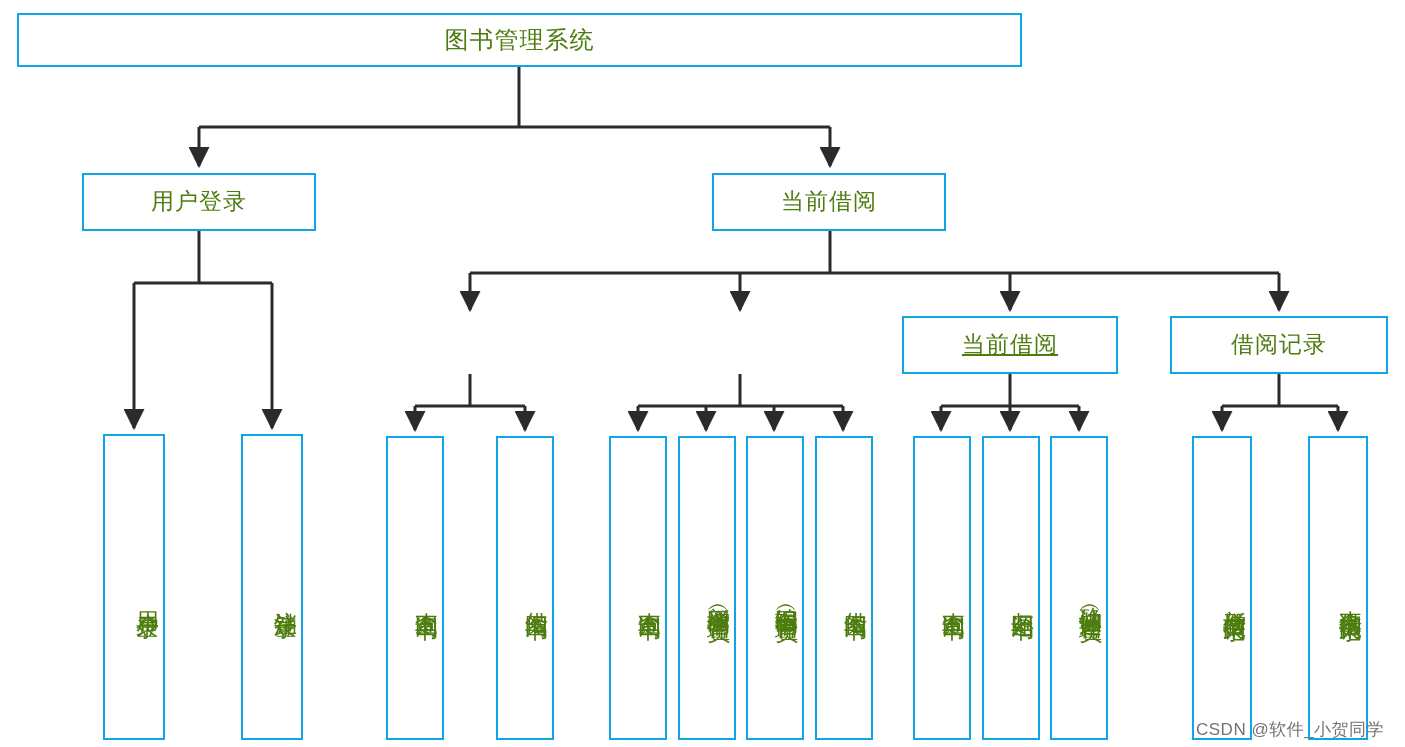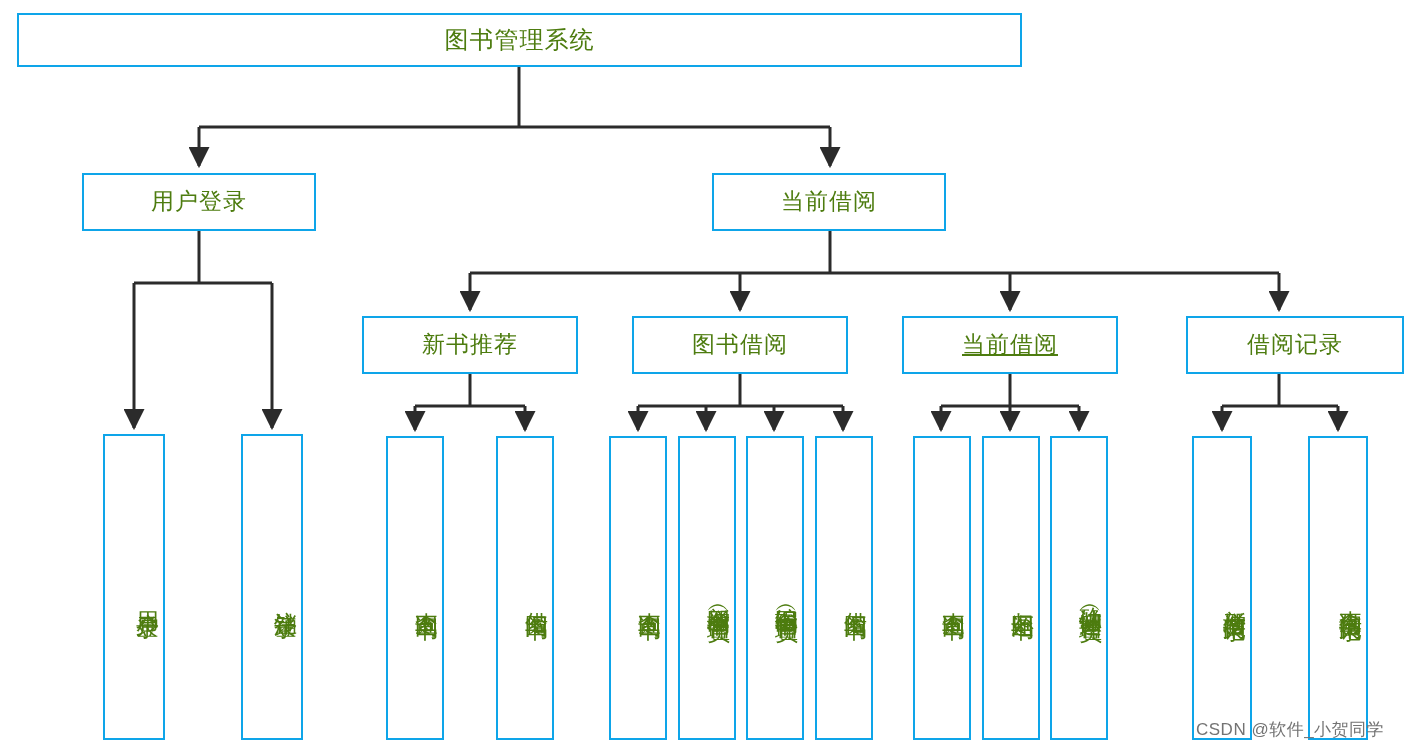--- a/index.html
+++ b/index.html
@@ -126,30 +126,24 @@
     <span>图书管理系统</span>
   </div>
 
   <div class="node horiz" style="left:82px; top:173px; width:234px; height:58px;">
     <span>用户登录</span>
   </div>
   <div class="node horiz" style="left:712px; top:173px; width:234px; height:58px;">
     <span>当前借阅</span>
   </div>
 
-  <div class="node horiz" style="left:362px; top:316px; width:216px; height:58px;">
-    <span>新书推荐</span>
-  </div>
-  <div class="node horiz" style="left:632px; top:316px; width:216px; height:58px;">
-    <span>图书借阅</span>
-  </div>
   <div class="node horiz" style="left:902px; top:316px; width:216px; height:58px;text-decoration:underline;">
     <span>当前借阅</span>
   </div>
-  <div class="node horiz" style="left:1170px; top:316px; width:218px; height:58px;margin-left:16px;">
+  <div class="node horiz" style="left:1170px; top:316px; width:218px; height:58px;">
     <span>借阅记录</span>
   </div>
 
   <div class="node vert" style="left:103px; top:434px; width:62px; height:306px;">
     <span class="vtext">用户登录</span>
   </div>
   <div class="node vert" style="left:241px; top:434px; width:62px; height:306px;">
     <span class="vtext">注销登录</span>
   </div>
 

